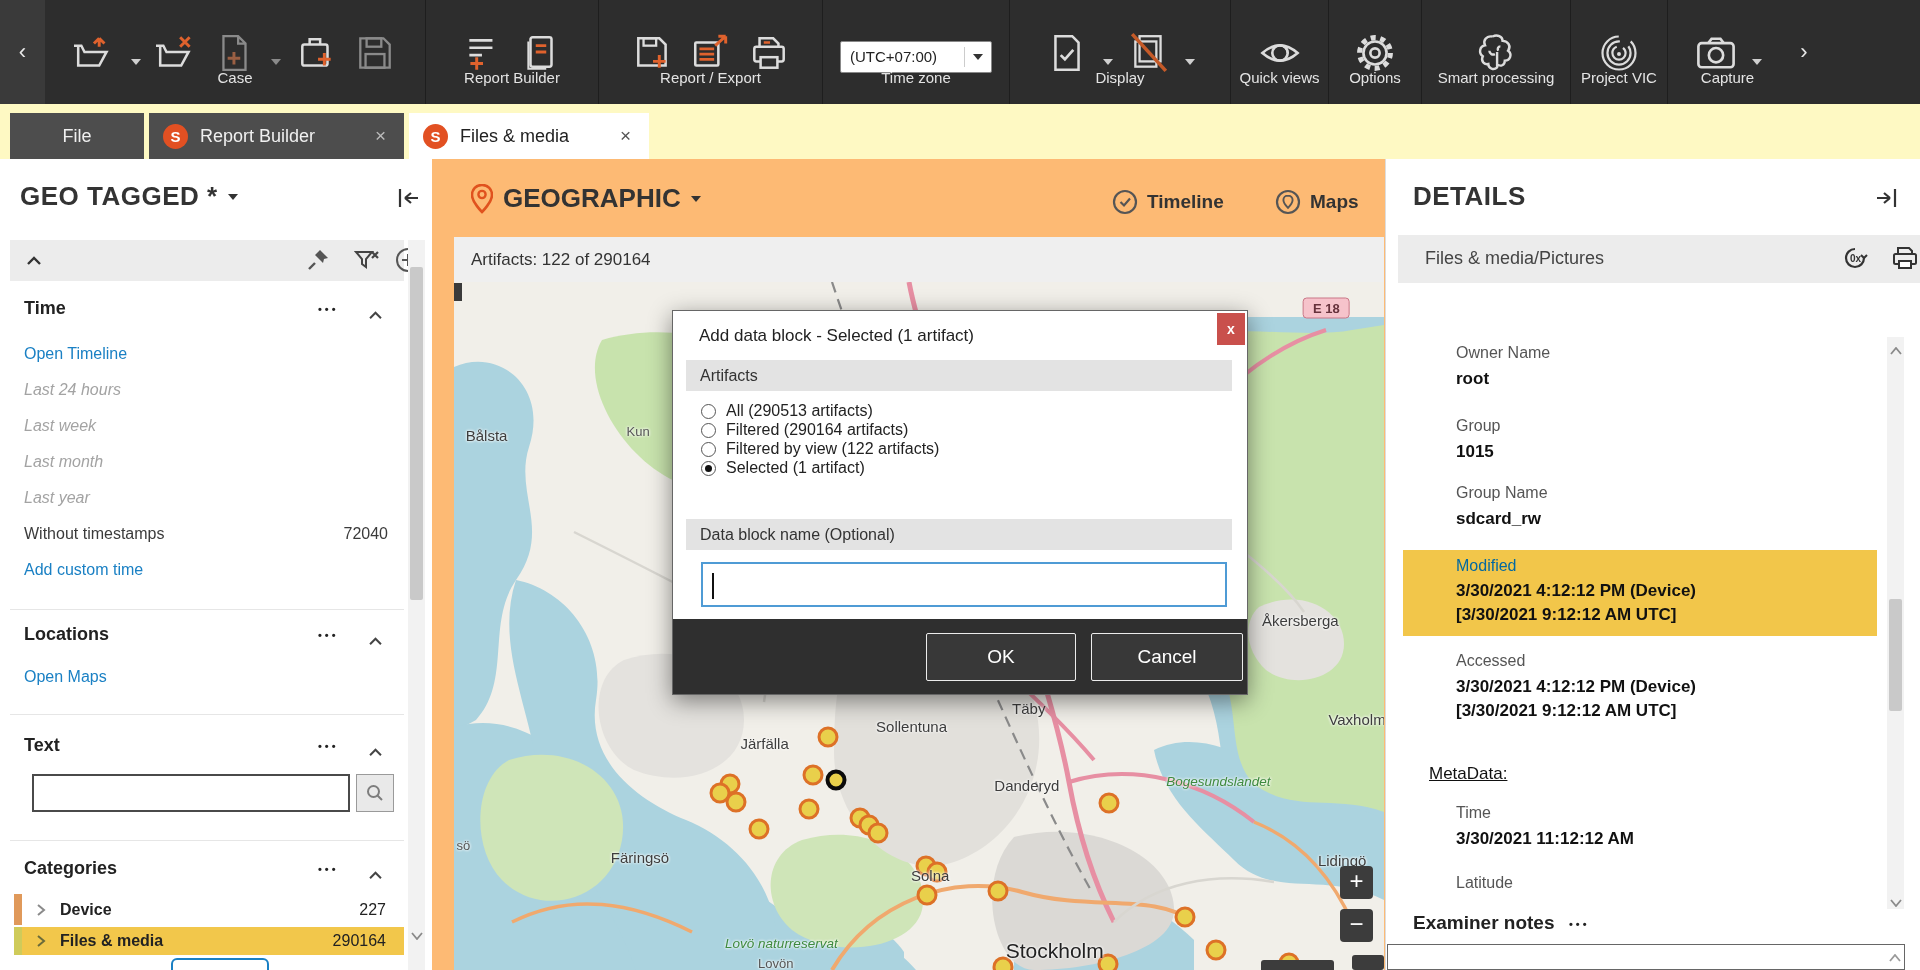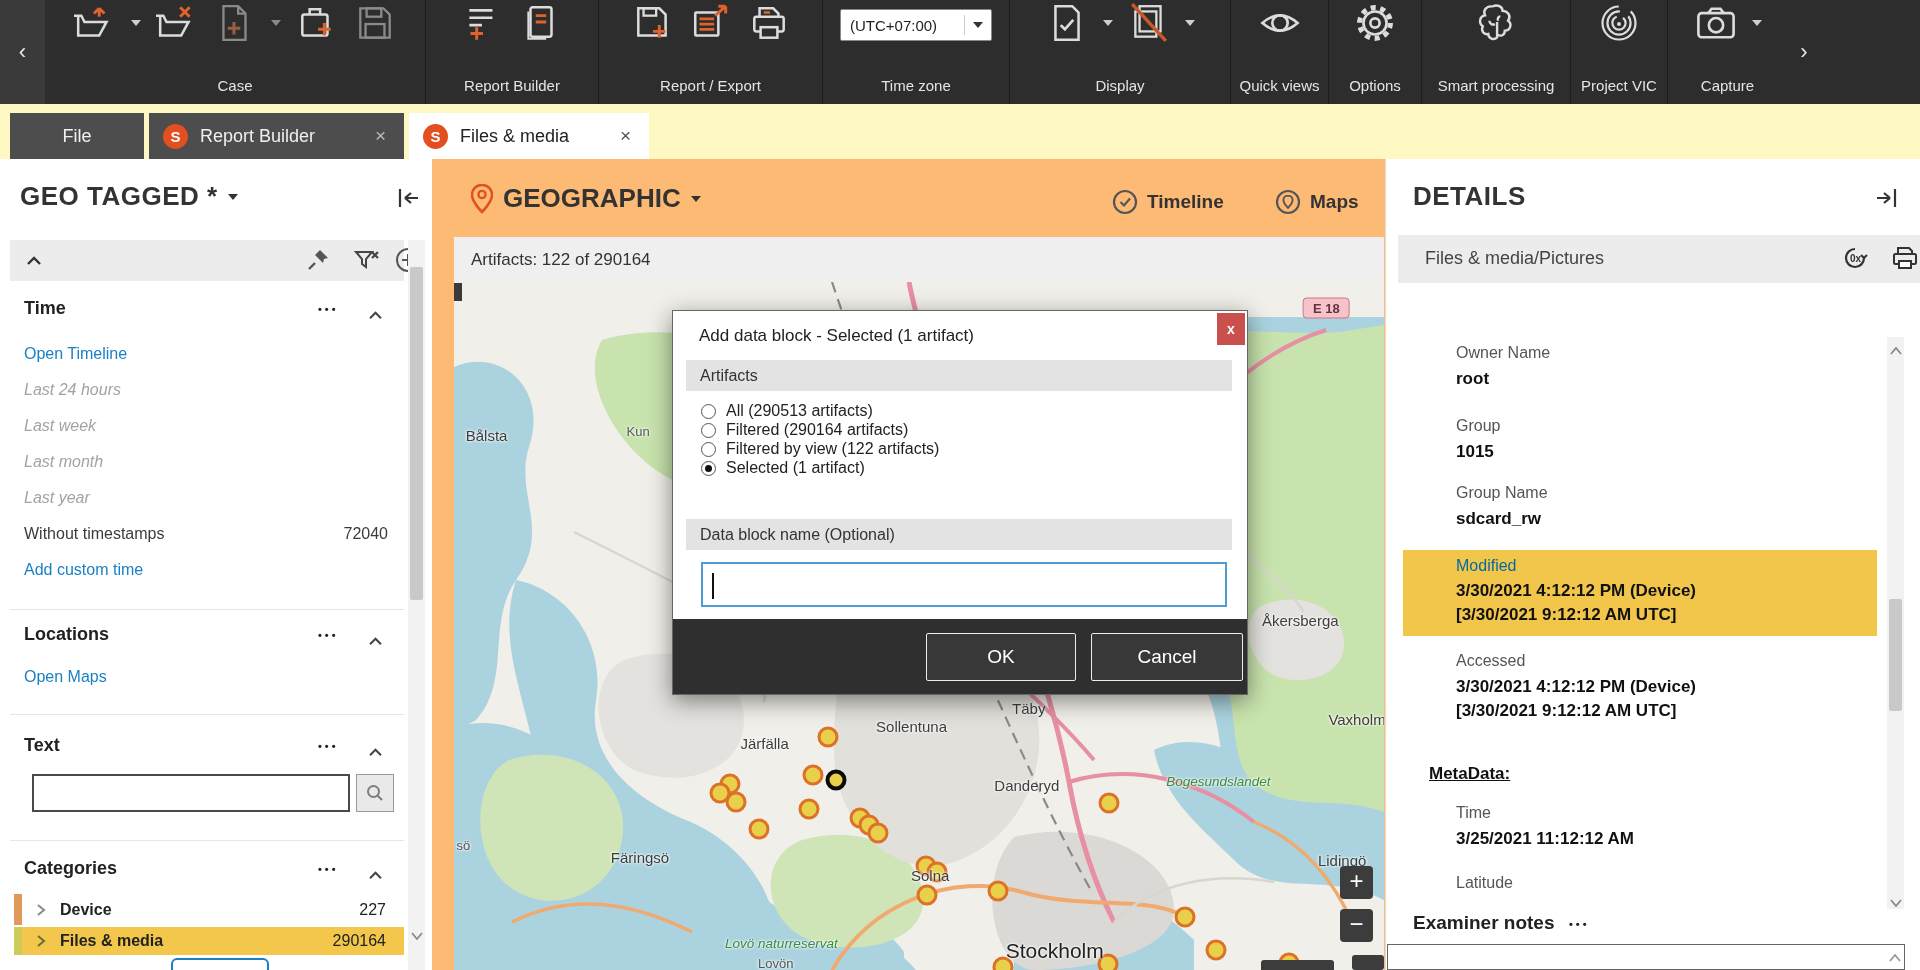--- a/index.html
+++ b/index.html
@@ -8,22 +8,22 @@
     position:relative; width:1920px; height:970px; overflow:hidden;
     background:#fff; font-family:"Liberation Sans","DejaVu Sans",sans-serif;
     -webkit-font-smoothing:antialiased;
   }
   .abs { position:absolute; }
 
   
   #toolbar { position:absolute; left:0; top:0; width:1920px; height:104px; background:#2d2d2d; display:flex; }
   .tb-nav { width:45px; height:104px; background:#3a3a3a; color:#e8e8e8; display:flex; align-items:center; justify-content:center; font-size:22px; cursor:pointer; }
   .tb-nav.right { width:34px; background:#2d2d2d; }
-  .tb-group { position:relative; height:104px; border-right:1px solid #1e1e1e; display:flex; align-items:flex-start; justify-content:center; gap:14px; padding-top:1px; }
-  .tb-label { position:absolute; bottom:10px; left:0; right:0; text-align:center; color:#e4e4e4; font-size:15px; white-space:nowrap; }
+  .tb-group { position:relative; height:104px; border-right:1px solid #1e1e1e; display:flex; align-items:center; justify-content:center; gap:14px; padding-top:1px; }
+  .tb-label { position:absolute; bottom:18px; left:0; right:0; text-align:center; color:#e4e4e4; font-size:15px; white-space:nowrap; }
   .tb-ic { width:44px; height:44px; display:flex; align-items:center; justify-content:center; cursor:pointer; }
   .caret { width:0; height:0; border-left:5px solid transparent; border-right:5px solid transparent; border-top:6px solid #cfcfcf; margin-top:19px; }
   .caret.dk { border-top-color:#333; margin:0; }
   .tz-box { margin-top:8px; width:152px; height:32px; background:#fff; border:1px solid #888; border-radius:2px; display:flex; align-items:center; font-size:15px; color:#222; padding-left:9px; cursor:pointer; }
   .tz-box .sep { width:1px; height:20px; background:#ccc; margin-left:auto; margin-right:8px; }
 
   
   #tabbar { position:absolute; left:0; top:104px; width:1920px; height:55px; background:#fef9c3; }
   .tab { position:absolute; top:9px; height:46px; display:flex; align-items:center; font-size:18px; cursor:pointer; }
   .tab.gray { background:#4d4d4d; color:#f0f0f0; }
@@ -80,21 +80,21 @@
   .dlg-input { position:absolute; left:28px; top:251px; width:526px; height:45px; border:2px solid #4f9bd5; background:#fff; }
   .caret-line { position:absolute; left:9px; top:9px; width:1.5px; height:26px; background:#111; }
   .dlg-footer { position:absolute; left:0; bottom:0; width:574px; height:75px; background:#2f2f2f; }
   .dlg-btn { position:absolute; top:14px; width:150px; height:48px; background:#383838; border:1px solid #ececec; border-radius:2px; color:#fff; font-size:19px; display:flex; align-items:center; justify-content:center; cursor:pointer; }
 
   
   #rightpanel { position:absolute; left:1385px; top:159px; width:535px; height:811px; background:#fff; border-left:1px solid #ddd; }
   .fld-label { font-size:16px; color:#555; }
   .fld-value { font-size:17px; color:#111; font-weight:bold; }
   .hl { background:#f2c64a; }
-  .meta-head { font-size:17px; font-weight:bold; color:#111; text-decoration:underline; }
+  .meta-head { font-size:17px; font-weight:normal; color:#111; text-decoration:underline; }
   .notes-head { font-weight:bold; font-size:19px; color:#222; }
   .notes-box { border:1px solid #666; background:#fff; }
 </style>
 </head>
 <body>
 
 <div id="app">
 
   <div id="toolbar">
     <div class="tb-nav">‹</div>
@@ -562,21 +562,21 @@
         <div class="abs fld-value" style="left:53px; top:55px">[3/30/2021 9:12:12 AM UTC]</div>
       </div>
 
       <div class="abs fld-label" style="left:70px; top:370px">Accessed</div>
       <div class="abs fld-value" style="left:70px; top:395px">3/30/2021 4:12:12 PM (Device)</div>
       <div class="abs fld-value" style="left:70px; top:419px">[3/30/2021 9:12:12 AM UTC]</div>
 
       <div class="abs meta-head" style="left:43px; top:482px">MetaData:</div>
 
       <div class="abs fld-label" style="left:70px; top:522px">Time</div>
-      <div class="abs fld-value" style="left:70px; top:547px">3/25/2021 11:12:12 AM</div>
+      <div class="abs fld-value" style="left:70px; top:547px">3/30/2021 11:12:12 AM</div>
 
       <div class="abs fld-label" style="left:70px; top:592px">Latitude</div>
     </div>
 
     <div class="abs vscroll" style="left:501px; top:178px; width:17px; height:572px">
       <div class="abs" style="left:3px; top:4px">
         <svg width="12" height="8" viewBox="0 0 12 8">
             <path d="M1 7 L6 1 L11 7" stroke="#8a8a8a" stroke-width="1.8" fill="none"></path>
           </svg>
       </div>

